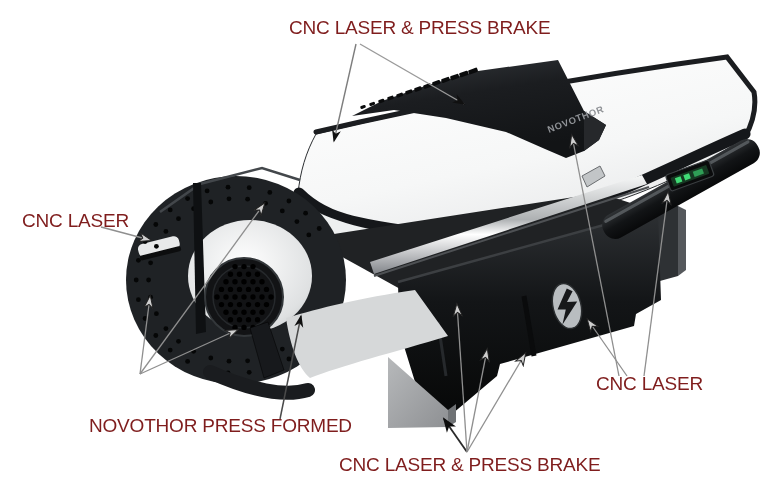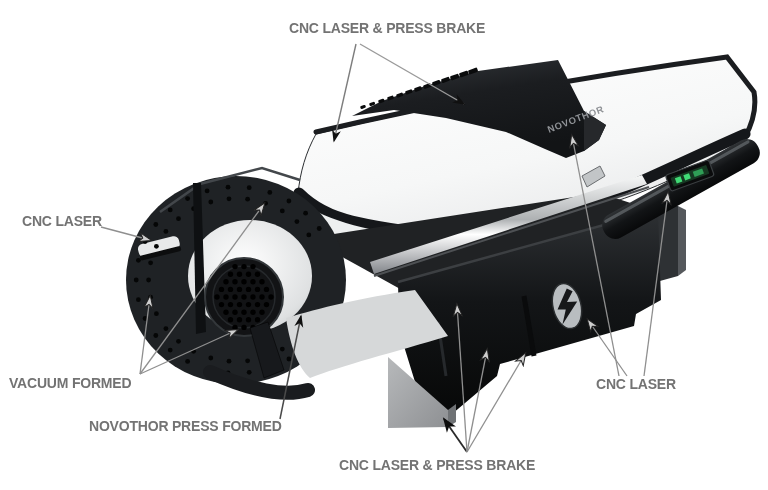--- a/index.html
+++ b/index.html
@@ -2,21 +2,21 @@
 <html><head>
 <meta charset="utf-8">
 <style>
   html,body{margin:0;padding:0;background:#ffffff;}
   .stage{
     position:relative;width:768px;height:490px;background:#ffffff;overflow:hidden;
     font-family:"Liberation Sans", sans-serif;
   }
   .stage svg{position:absolute;left:0;top:0;}
   .diagram-label{
-    position:absolute;font-weight:bold;font-size:14px;color:#737373;
+    position:absolute;font-weight:normal;font-size:19px;color:#7f1d1d;
     letter-spacing:-0.2px;white-space:nowrap;line-height:16px;
   }
 </style>
 </head>
 <body>
 
 <div class="stage">
 
 <svg width="768" height="490" viewBox="0 0 768 490">
   <defs>
@@ -270,18 +270,17 @@
     <line x1="467" y1="452" x2="487" y2="350" stroke="#8f8f8f" stroke-width="1.3" marker-end="url(#mGray)"></line>
     <line x1="467" y1="452" x2="525" y2="354" stroke="#8f8f8f" stroke-width="1.3" marker-end="url(#mGray)"></line>
     <line x1="619" y1="376" x2="572" y2="136" stroke="#8f8f8f" stroke-width="1.3" marker-end="url(#mGray)"></line>
     <line x1="644" y1="376" x2="668" y2="193" stroke="#8f8f8f" stroke-width="1.3" marker-end="url(#mGray)"></line>
     <line x1="627" y1="376" x2="588" y2="320" stroke="#8f8f8f" stroke-width="1.3" marker-end="url(#mGray)"></line>
   </g>
 </svg>
 
 <div class="diagram-label" style="left:289px;top:20px;">CNC LASER &amp; PRESS BRAKE</div>
 <div class="diagram-label" style="left:22px;top:213px;">CNC LASER</div>
-<div class="diagram-label" style="left:9px;top:375px;">VACUUM FORMED</div>
 <div class="diagram-label" style="left:89px;top:418px;">NOVOTHOR PRESS FORMED</div>
 <div class="diagram-label" style="left:339px;top:457px;">CNC LASER &amp; PRESS BRAKE</div>
 <div class="diagram-label" style="left:596px;top:376px;">CNC LASER</div>
 
 </div>
 
 </body></html>

